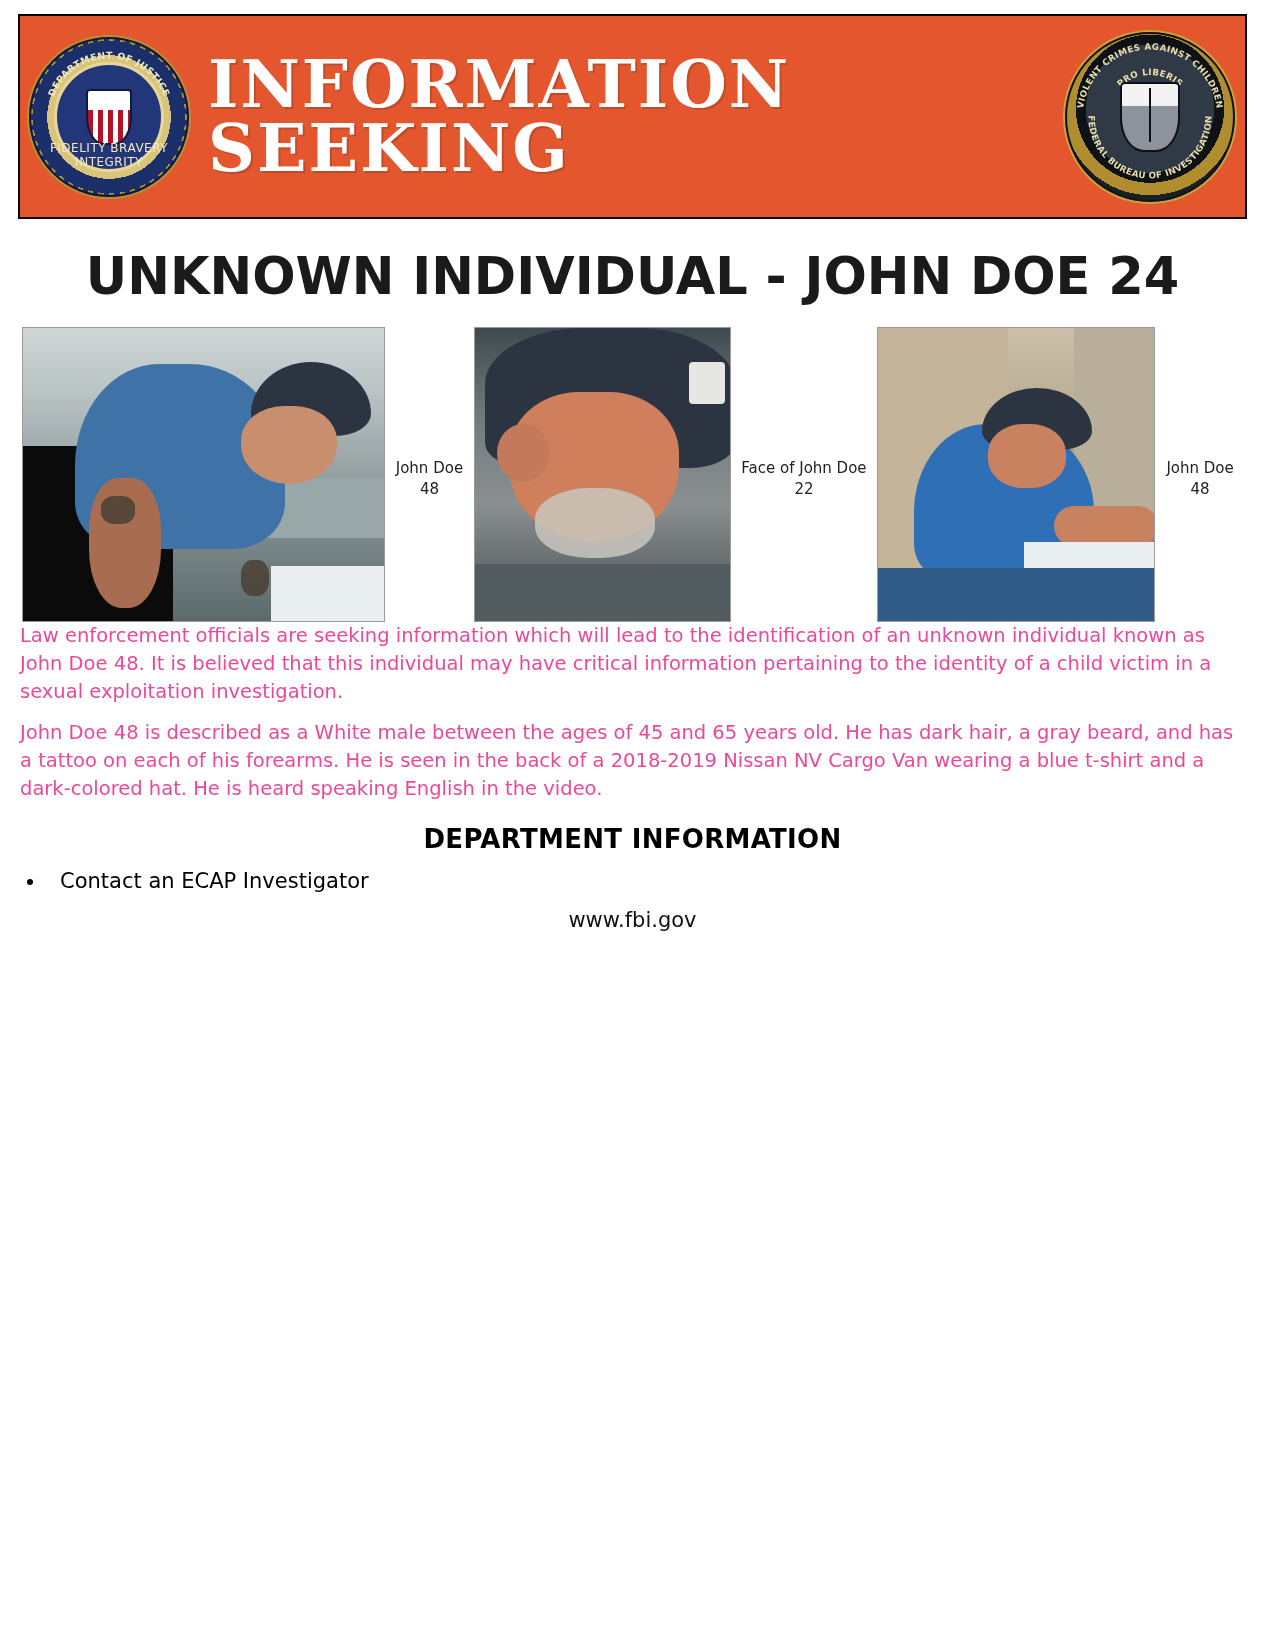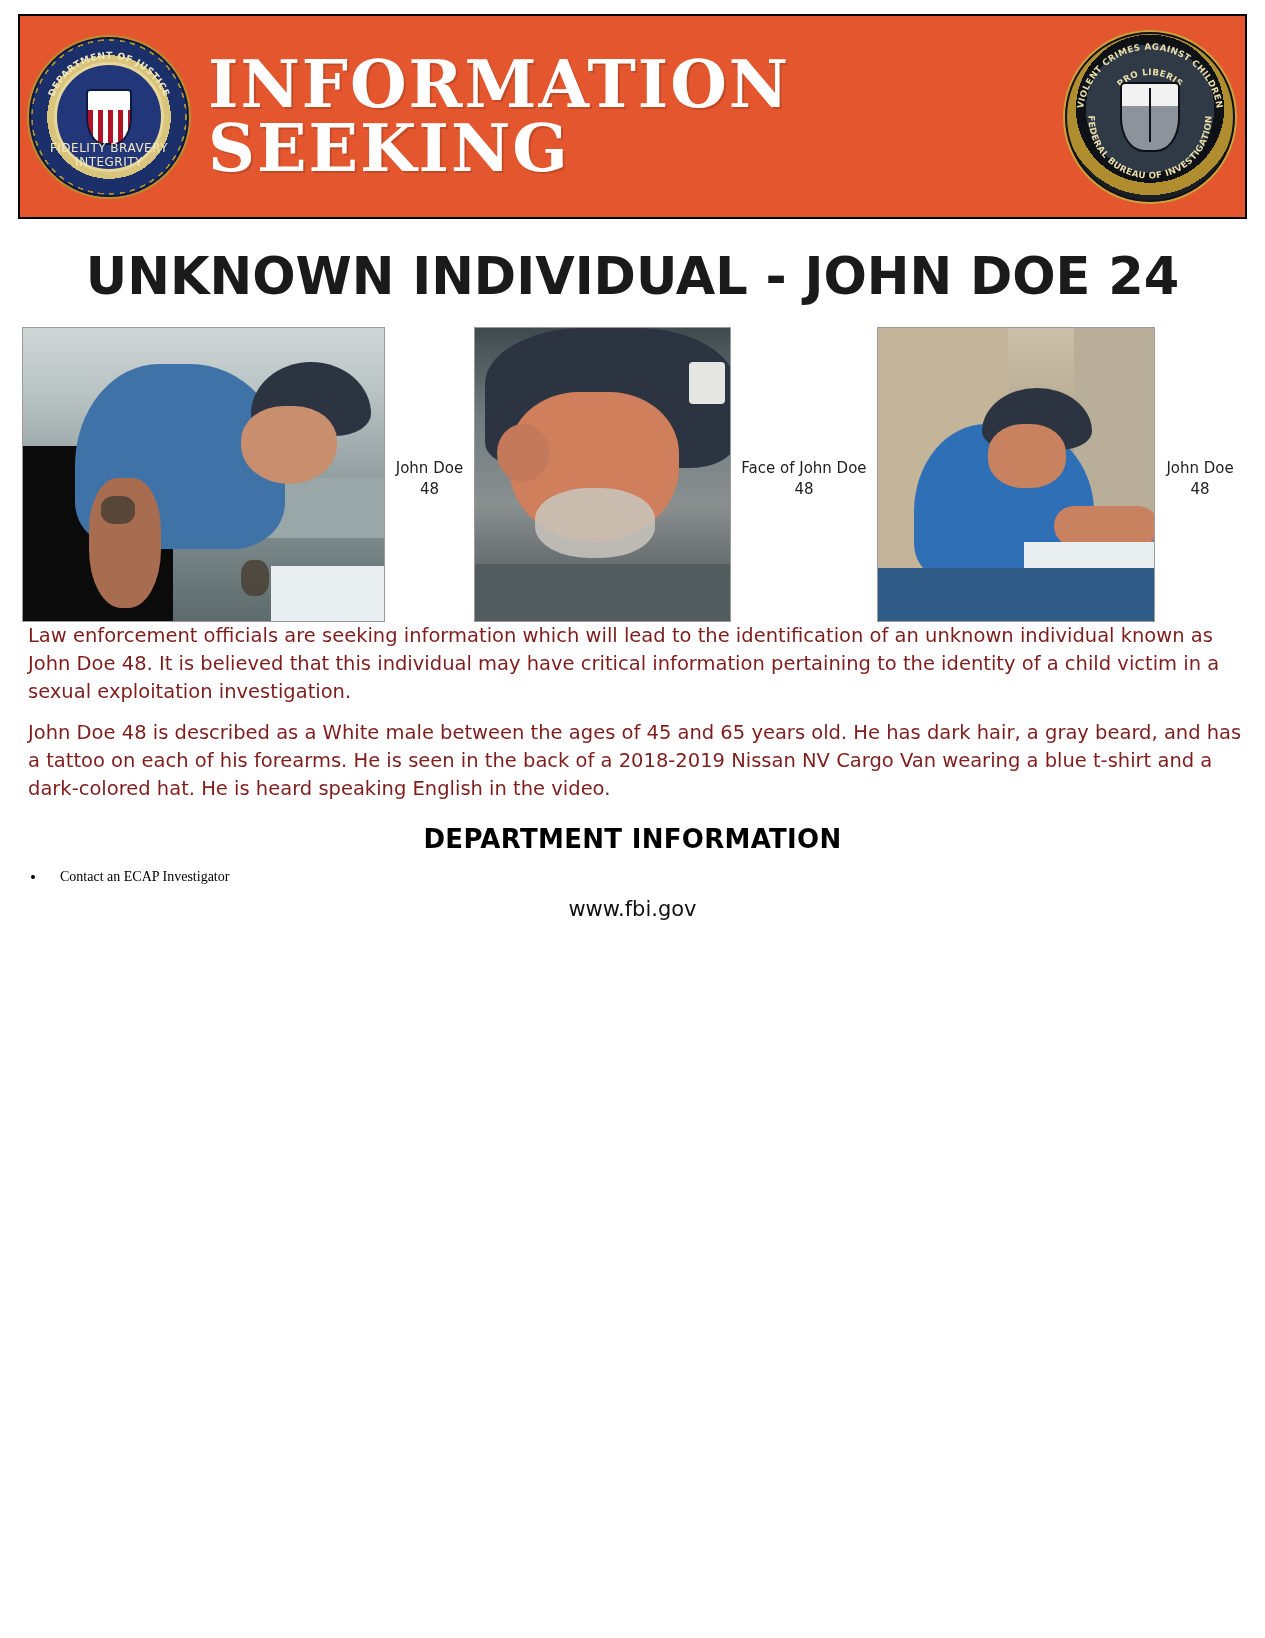--- a/index.html
+++ b/index.html
@@ -223,32 +223,31 @@
   .section-head {
     text-align: center;
     font-weight: bold;
     font-size: 26px;
     margin: 22px 0 12px 0;
     letter-spacing: .3px;
   }
   p.body {
     font-size: 19.5px;
     line-height: 1.42;
-    margin: 0 0 14px 8px;
-    color: #7f1d1d;
+    margin: 0 0 14px 0;
+    color: #ec4899;
   }
   ul.addl {
     margin: 6px 0 10px 0;
     padding-left: 26px;
   }
   ul.addl li {
-    font-size: 14px;
+    font-size: 21px;
     line-height: 1.5;
     padding-left: 14px;
-    font-family: Liberation Serif, serif;
   }
   p.bold-block {
     font-size: 19.5px;
     line-height: 1.45;
     font-weight: bold;
     margin: 4px 0 14px 0;
   }
   .website {
     text-align: center;
     font-size: 21px;
@@ -326,21 +325,21 @@
 
     <div class="photo-cell">
       <div class="photo-frame ph2">
         <div class="ph-figure dark-cap" style="left:10px; top:0; width:250px; height:140px; border-radius:40% 40% 18% 18%;"></div>
         <div class="ph-figure skin" style="left:34px; top:64px; width:170px; height:150px; border-radius:45% 45% 55% 55%; background:#cf7f5c;"></div>
         <div class="ph-figure" style="left:22px; top:96px; width:52px; height:58px; background:#c4795a; border-radius:50%;"></div>
         <div class="ph-figure" style="left:60px; top:160px; width:120px; height:70px; background:#c9c6bd; border-radius:45%; opacity:.85;"></div>
         <div class="ph-figure" style="left:0; top:236px; width:260px; height:60px; background:#525b5e;"></div>
         <div class="ph-figure" style="left:214px; top:34px; width:36px; height:42px; background:#e6e6e2; border-radius:4px;"></div>
       </div>
-      <div class="photo-caption">Face of John Doe 48</div>
+      <div class="photo-caption">Face of John Doe 22</div>
     </div>
 
 
     <div class="photo-cell">
       <div class="photo-frame ph4">
         <div class="ph-figure" style="left:0; top:0; width:130px; height:295px; background:#c3b49a;"></div>
         <div class="ph-figure" style="left:196px; top:0; width:86px; height:200px; background:#b9ae99;"></div>
         <div class="ph-figure blue-shirt" style="left:36px; top:96px; width:180px; height:160px; background:#2f6fb5;"></div>
         <div class="ph-figure dark-cap" style="left:104px; top:60px; width:110px; height:62px;"></div>
         <div class="ph-figure skin" style="left:110px; top:96px; width:78px; height:64px; border-radius:45%; background:#c9825f;"></div>

